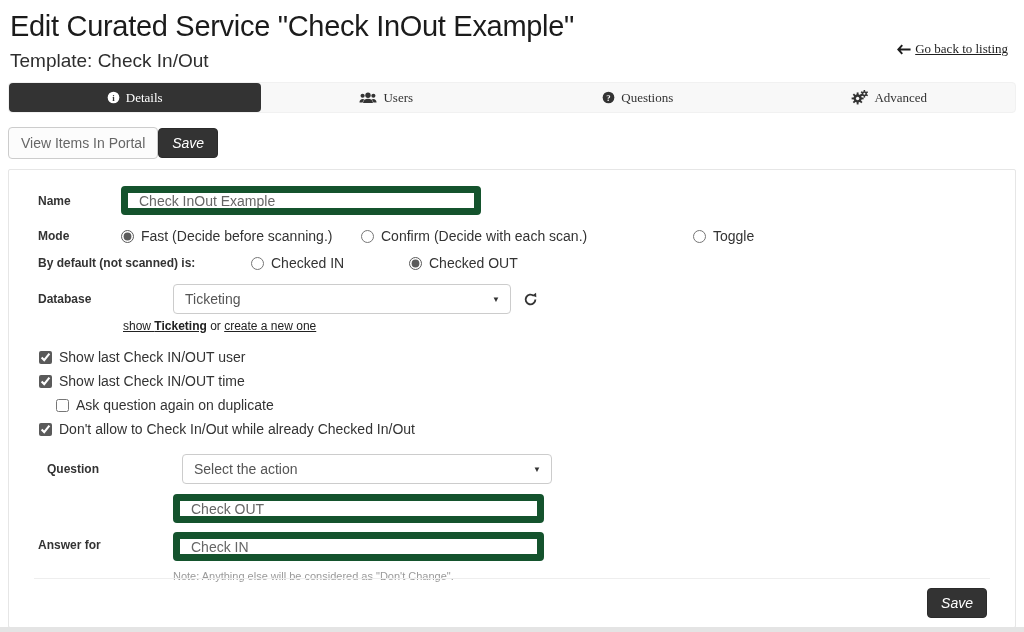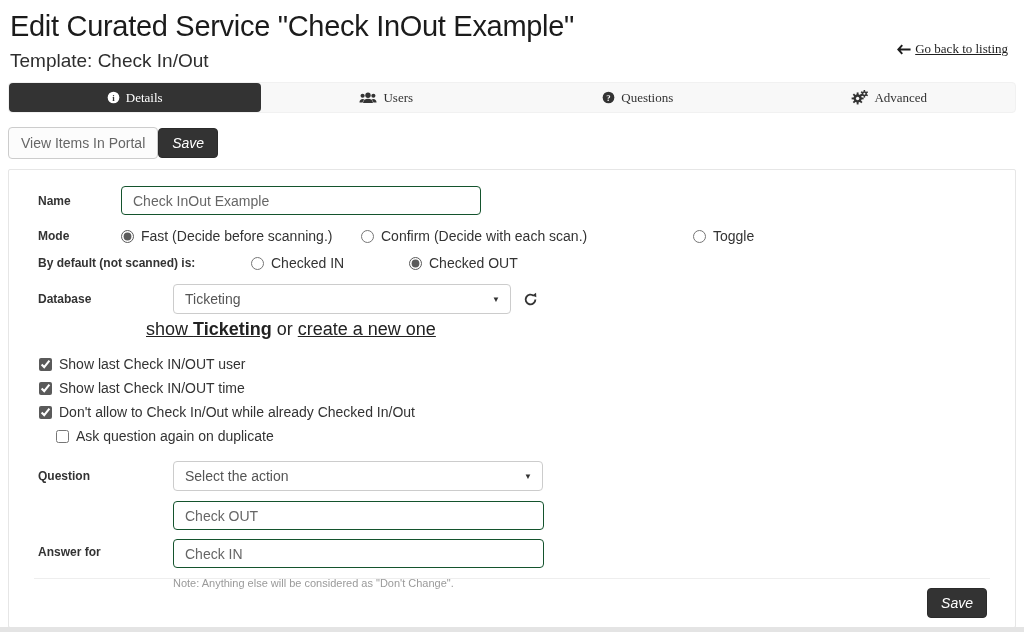--- a/index.html
+++ b/index.html
@@ -44,46 +44,46 @@
   .panel {
     margin:0 8px; border:1px solid #e6e6e6; border-radius:2px; background:#fff;
     height:459px; position:relative; padding:16px 29px 0 29px; overflow:hidden;
   }
   .frow { display:flex; align-items:center; }
   .flabel { font-size:12px; font-weight:700; color:#333; flex:0 0 auto; }
   .w-name  { width:83px; }
   .w-ctl   { width:135px; }
   .w-def   { width:213px; }
   .txt-input {
-    height:29px; border:1px solid #14532d; border-radius:4px; padding:4px 11px;
+    height:29px; border:7px solid #14532d; border-radius:4px; padding:4px 11px;
     font-size:14px; color:#666; font-family:"Liberation Sans", sans-serif; background:#fff;
   }
   .sel {
     height:30px; border:1px solid #cccccc; border-radius:4px; background:#fff;
     display:flex; align-items:center; justify-content:space-between;
     padding:0 10px 0 11px; font-size:14px; color:#555; cursor:pointer;
   }
   .caret { font-size:8px; color:#333; }
   .row-name { margin-bottom:13px; }
   .row-name .txt-input { width:360px; }
   .row-mode { margin-bottom:11px; }
   .opt { display:flex; align-items:center; gap:7px; font-size:14px; color:#333; cursor:pointer; }
   .opt input { width:13px; height:13px; accent-color:#5a5a5a; margin:0; }
   .ow1 { width:240px; } .ow2 { width:332px; } .ow3 { width:158px; }
   .row-default { margin-bottom:13px; }
   .row-db .sel { width:338px; }
   .refresh-btn { margin-left:12px; background:none; border:none; cursor:pointer; display:flex; }
-  .db-links { margin:5px 0 16px 108px; font-size:18px; color:#222; }
+  .db-links { margin:5px 0 16px 85px; font-size:12px; color:#222; }
   .db-links a { color:#222; text-decoration:underline; cursor:pointer; }
   .db-links .bold { font-weight:700; }
   .checks { margin-left:1px; margin-bottom:17px; }
   .chk { display:flex; align-items:center; gap:7px; font-size:14px; color:#333; margin-bottom:8px; cursor:pointer; }
   .chk input { width:13px; height:13px; accent-color:#5a5a5a; margin:0; }
   .chk.indent { margin-left:17px; }
-  .row-question { margin-bottom:10px; }
+  .row-question { margin-bottom:10px;margin-left:9px; }
   .row-question .sel { width:370px; }
   .row-answer { margin-bottom:9px; align-items:flex-start; }
   .row-answer .flabel { padding-top:6px; }
   .row-answer .txt-input { width:371px; }
   .answer-note { margin:3px 0 0 135px; font-size:11px; color:#9a9a9a; }
   .panel-divider { position:absolute; left:25px; right:25px; bottom:48px; border-top:1px solid #eeeeee; }
   .panel-save { position:absolute; right:28px; bottom:9px; }
   .bottom-strip { position:absolute; left:0; right:0; bottom:0; height:5px; background:#e4e4e4; }
 </style>
 </head>
@@ -221,27 +221,27 @@
 
     <div class="checks">
       <label class="chk">
         <input type="checkbox" checked="" style="">
         <span>Show last Check IN/OUT user</span>
       </label>
       <label class="chk">
         <input type="checkbox" checked="" style="">
         <span>Show last Check IN/OUT time</span>
       </label>
+      <label class="chk indent">
+        <input type="checkbox" style="">
+        <span>Ask question again on duplicate</span>
+      </label>
       <label class="chk">
         <input type="checkbox" checked="" style="">
         <span>Don't allow to Check In/Out while already Checked In/Out</span>
-      </label>
-      <label class="chk indent">
-        <input type="checkbox" style="">
-        <span>Ask question again on duplicate</span>
       </label>
     </div>
 
     <div class="frow row-question">
       <span class="flabel w-ctl">Question</span>
       <div class="sel">
         <span>Select the action</span>
         <span class="caret">▼</span>
       </div>
     </div>

